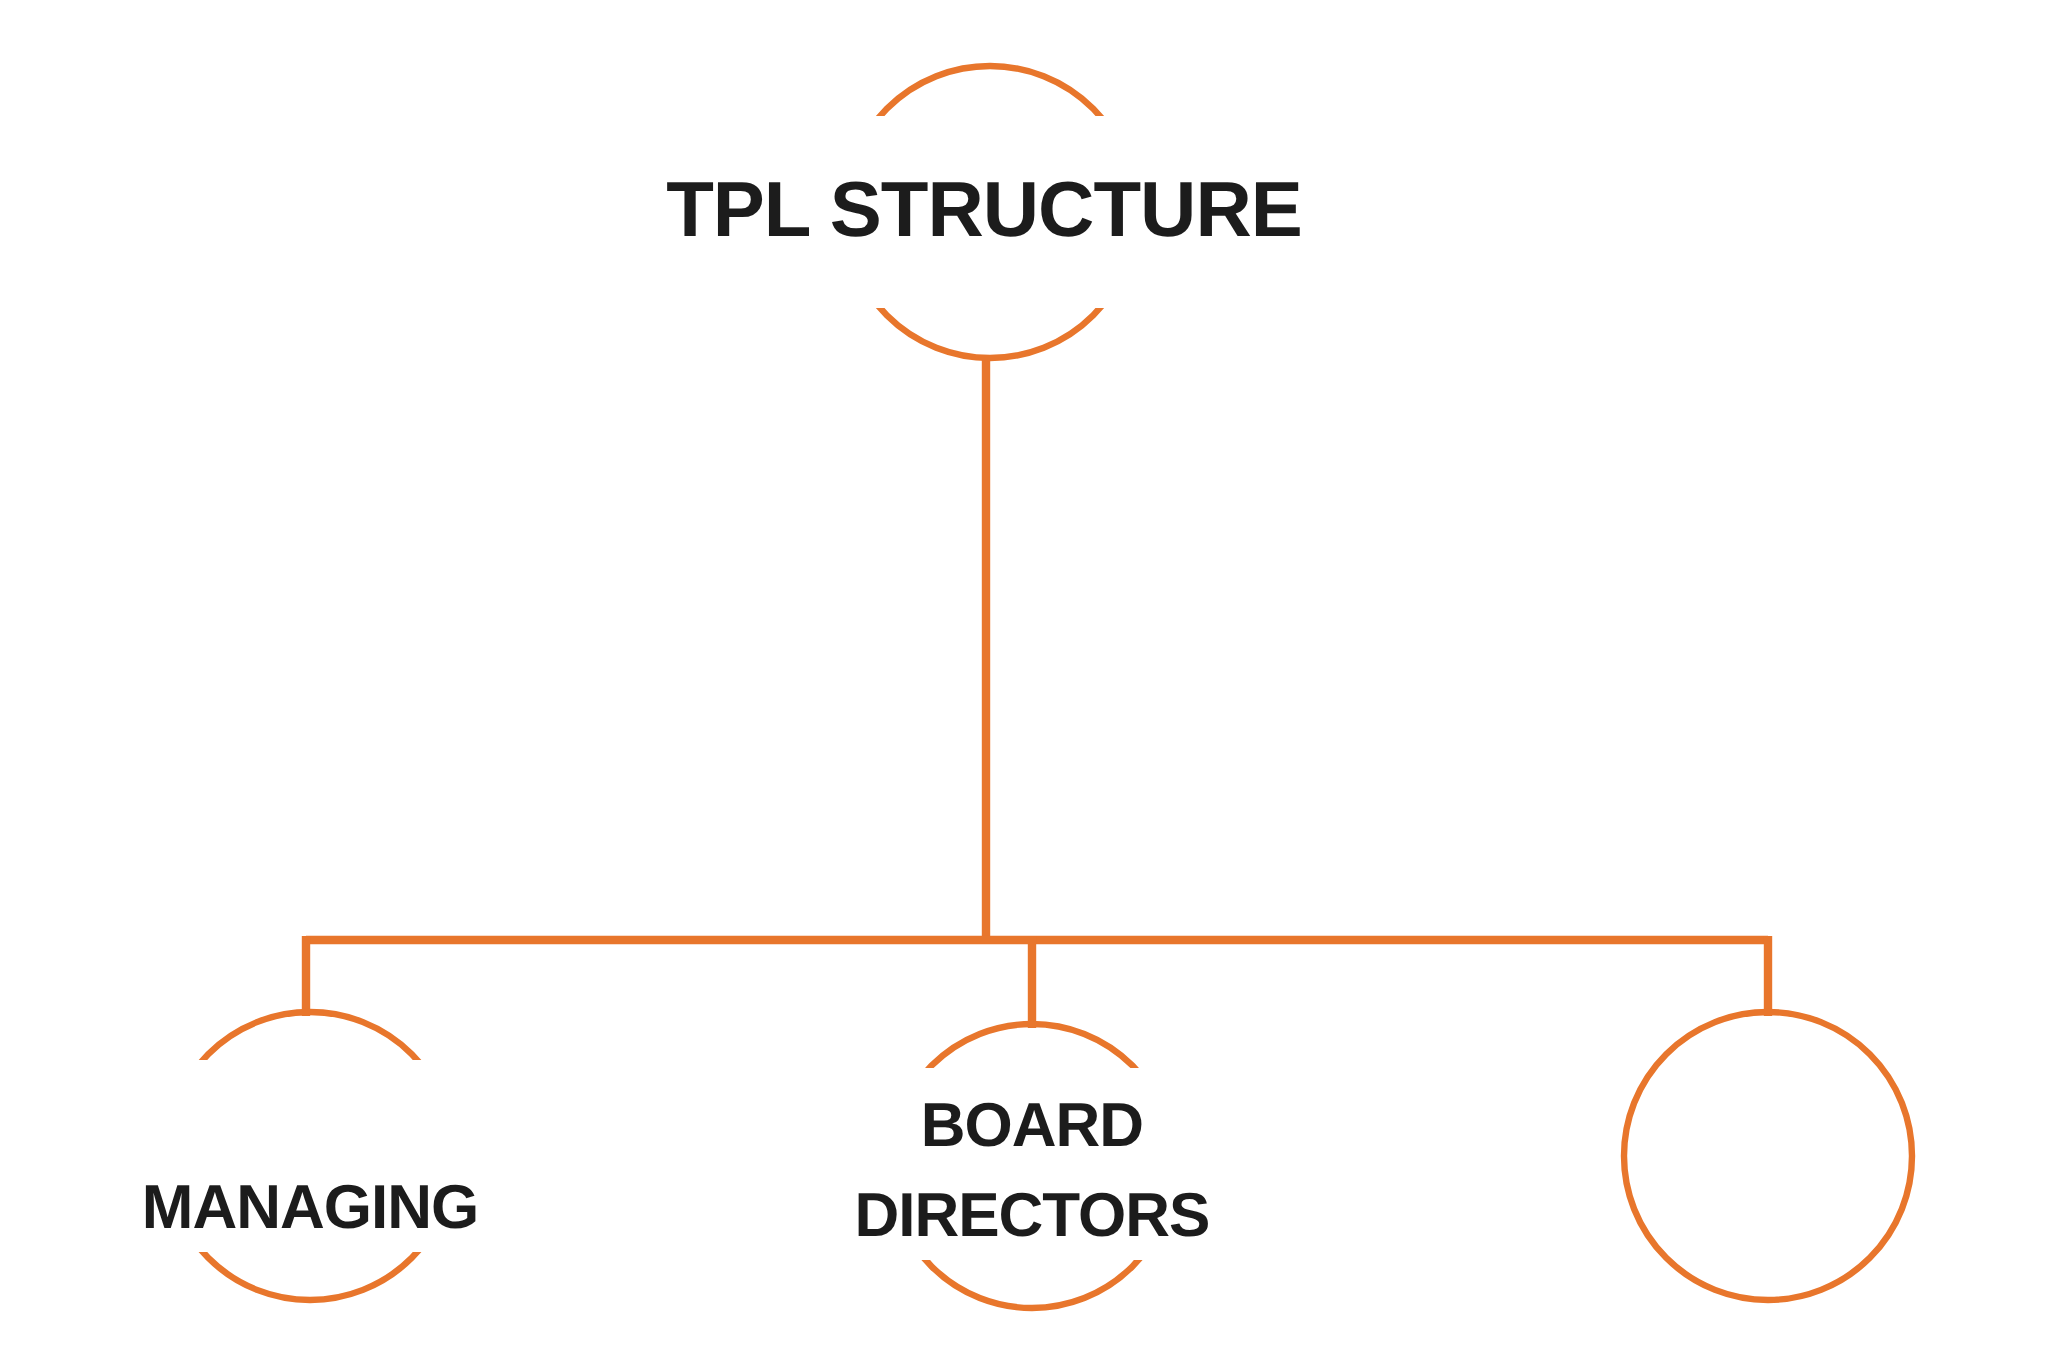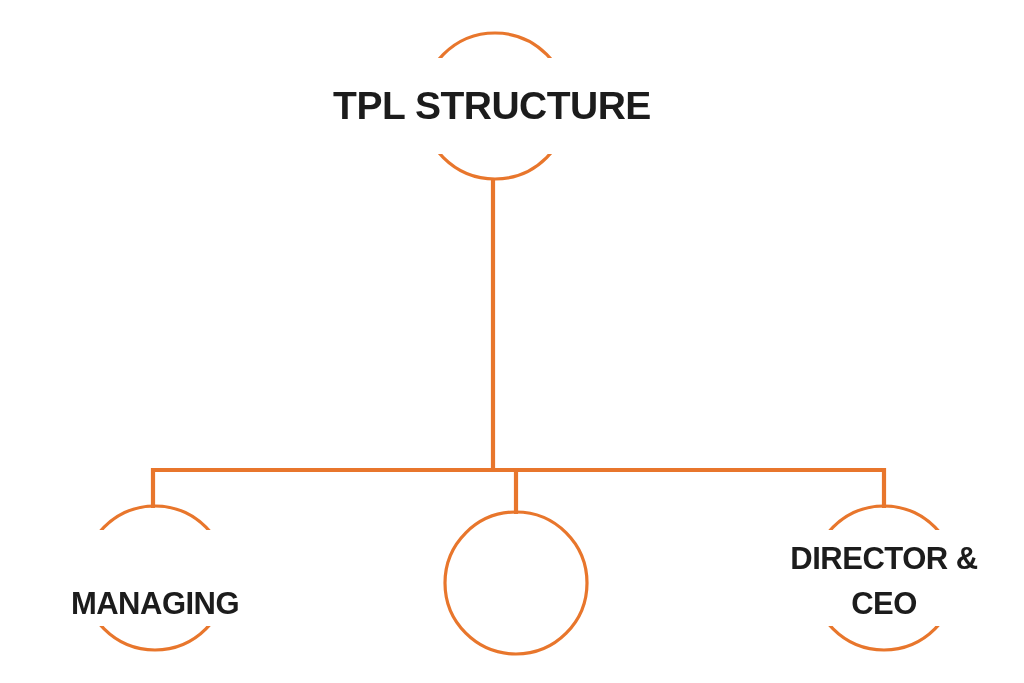--- a/index.html
+++ b/index.html
@@ -82,19 +82,19 @@
   </svg>
 
   <div class="node-label root">
     <span>TPL STRUCTURE</span>
   </div>
 
   <div class="node-label child child-0">
     <span>MANAGING</span>
   </div>
 
+  <div class="node-label child child-1">
+    <span>BOARD</span>
+    <span>DIRECTORS</span>
+  </div>
 
-  <div class="node-label child child-2">
-    <span>DIRECTOR &amp;</span>
-    <span>CEO</span>
-  </div>
 
 </div>
 
 </body></html>

